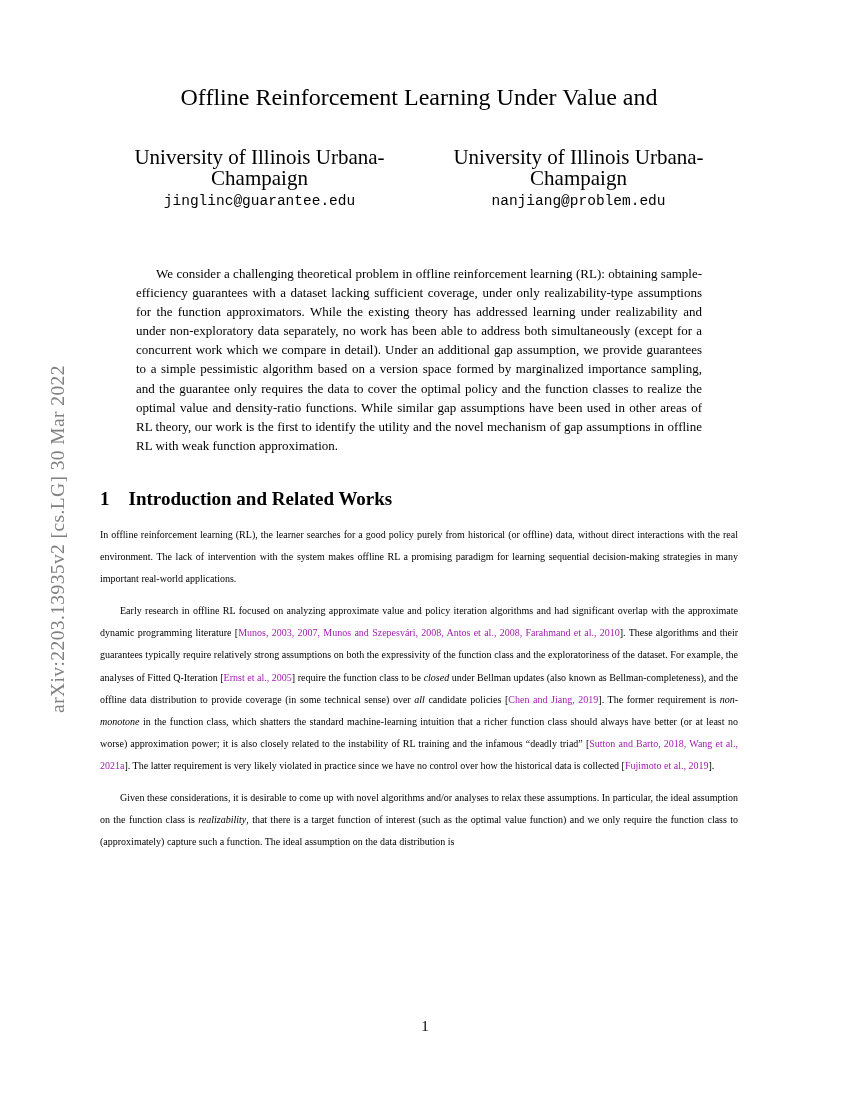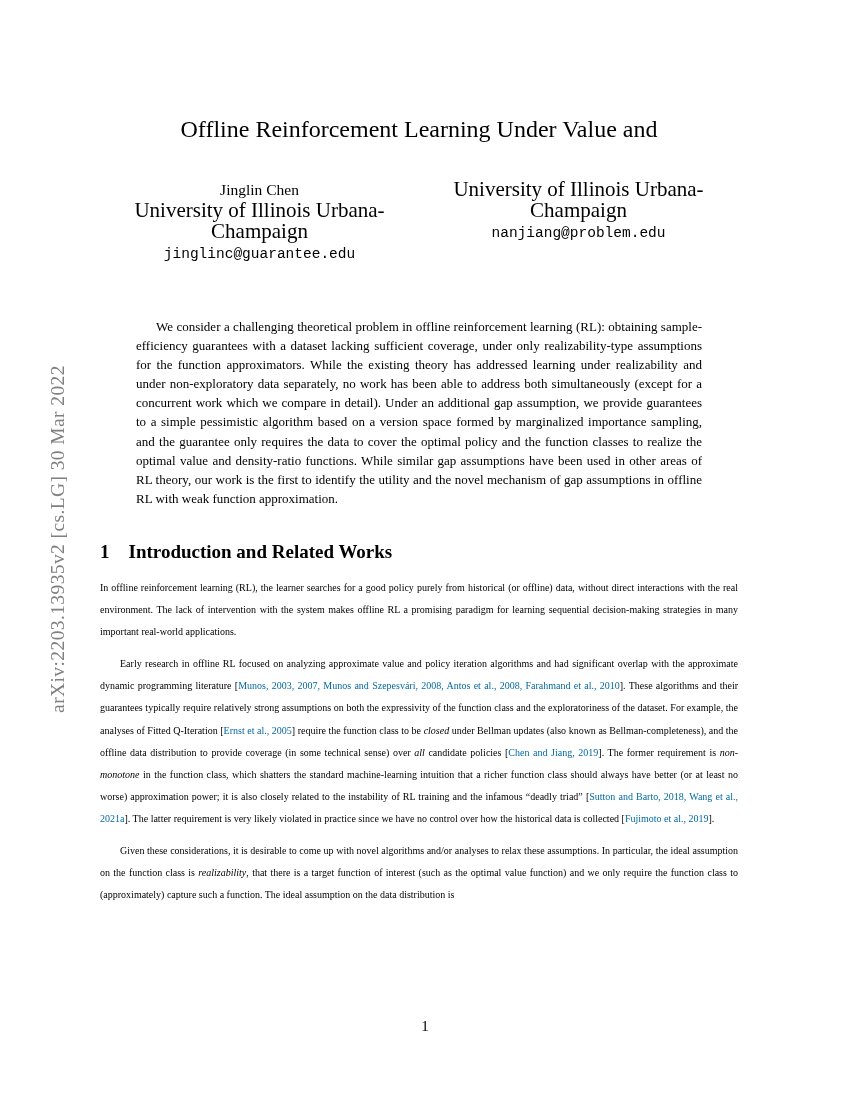--- a/index.html
+++ b/index.html
@@ -35,21 +35,21 @@
 
   
   .content {
     position: absolute;
     left: 100px;
     top: 0;
     width: 638px;
   }
 
   .title {
-    margin-top: 112px;
+    margin-top: 80px;
     text-align: center;
     font-size: 24px;
     line-height: 34px;
     font-weight: normal;
   }
   .title .line { display: block; }
 
   .authors {
     display: flex;
     margin-top: 33px;
@@ -101,21 +101,21 @@
 
   .body-text {
     font-size: 10px;
     line-height: 22.1px;
     text-align: justify;
     margin-top: 14px;
     hyphens: auto;
   }
   .body-text.indented { text-indent: 20px; margin-top: 0; }
   .body-text i { font-style: italic; }
-  .cite { color: #0369a1; }
+  .cite { color: #a21caf; }
 
   .page-number {
     position: absolute;
     left: 0;
     right: 0;
     top: 1018px;
     text-align: center;
     font-size: 15px;
   }
 </style>
@@ -127,21 +127,20 @@
   <div class="arxiv-stamp">arXiv:2203.13935v2  [cs.LG]  30 Mar 2022</div>
 
   <div class="content">
 
     <h1 class="title">
       <span class="line">Offline Reinforcement Learning Under Value and</span>
     </h1>
 
     <div class="authors">
       <div class="author-col">
-        <div class="author-name">Jinglin Chen</div>
         <div class="author-affil">University of Illinois Urbana-Champaign</div>
         <div class="author-email">jinglinc@guarantee.edu</div>
       </div>
       <div class="author-col">
         <div class="author-affil">University of Illinois Urbana-Champaign</div>
         <div class="author-email">nanjiang@problem.edu</div>
       </div>
     </div>
 
     <div class="abstract-block">

